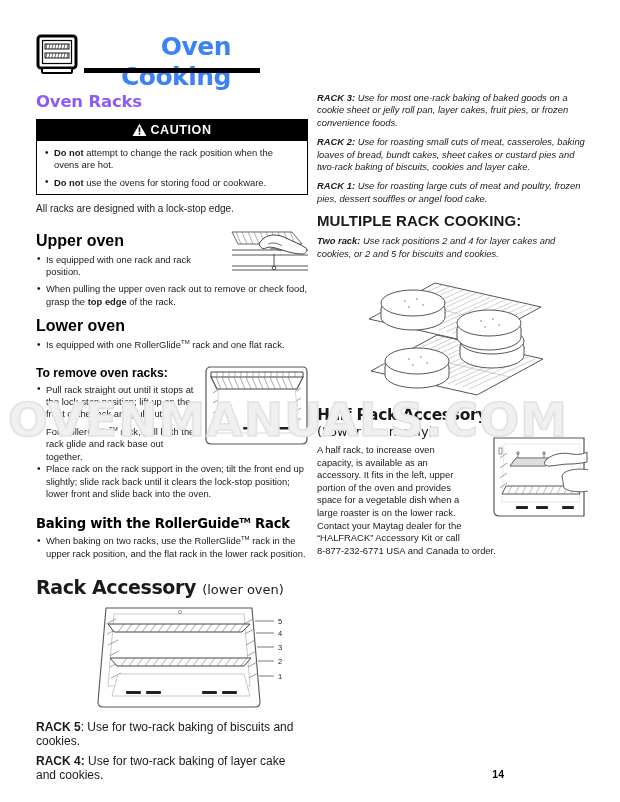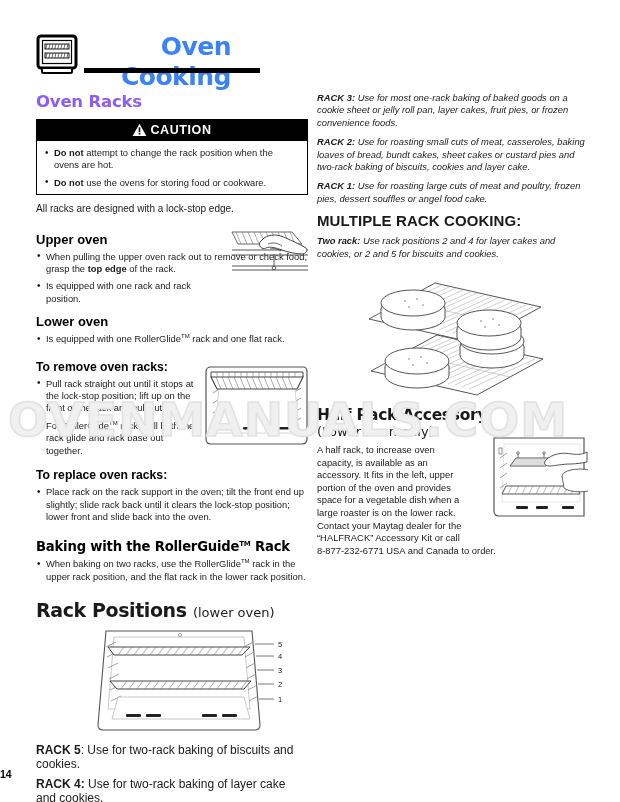--- a/index.html
+++ b/index.html
@@ -94,21 +94,21 @@
   h2.section {
     font-family: "DejaVu Sans", sans-serif;
     font-size: 16.5px;
     font-weight: bold;
     margin: 0 0 8px 0;
     color: #8b5cf6;
     letter-spacing: -0.2px;
   }
   h3.sub {
     font-family: "Liberation Sans", sans-serif;
-    font-size: 13px;
+    font-size: 16px;
     font-weight: bold;
     margin: 9px 0 4px 0;
     color: #000;
   }
 
   
   .caution {
     border: 1.4px solid #000;
     margin: 2px 0 8px 0;
     background: #fff;
@@ -225,22 +225,22 @@
     font-size: 9.4px;
     line-height: 12.6px;
     margin: 0;
   }
 
   
   .page-number {
     position: absolute;
     left: 0;
     top: 768px;
-    width: 620px;
-    text-align: left;
+    width: 504px;
+    text-align: right;
     font-size: 10.5px;
     font-weight: bold;
     color: #000;
   }
 
   .rackpos-title {
     font-family: "DejaVu Sans", sans-serif;
     font-size: 19px;
     font-weight: bold;
     margin: 16px 0 2px 0;
@@ -318,46 +318,45 @@
           <li><span class="b">Do not</span><span> attempt to change the rack position when the ovens are hot.</span></li>
           <li><span class="b">Do not</span><span> use the ovens for storing food or cookware.</span></li>
         </ul>
       </div>
     </div>
 
     <p class="body">All racks are designed with a lock-stop edge.</p>
 
     <h3 class="sub">Upper oven</h3>
     <ul class="bullets body-list">
+      <li style="width:175px"><span>Is equipped with one rack and rack position.</span></li>
       <li><span>When pulling the upper oven rack out to remove or check food, grasp the </span><span class="b">top edge</span><span> of the rack.</span></li>
-      <li style="width:175px"><span>Is equipped with one rack and rack position.</span></li>
     </ul>
 
     <h3 class="sub">Lower oven</h3>
     <ul class="bullets body-list">
       <li><span>Is equipped with one RollerGlide</span><sup class="tm">TM</sup><span> rack and one flat rack.</span></li>
     </ul>
 
     <h3 class="sub" style="font-size:12.2px;margin-top:14px">To remove oven racks:</h3>
     <ul class="bullets body-list">
       <li style="width:152px"><span>Pull rack straight out until it stops at the lock-stop position; lift up on the front of the rack and pull out.</span></li>
       <li style="width:152px"><span>For RollerGlide</span><sup class="tm">TM</sup><span> rack, pull both the rack glide and rack base out together.</span></li>
     </ul>
 
-    <h3 class="sub" style="font-size:12.2px;margin-top:11px">To replace oven racks:</h3>
     <ul class="bullets body-list">
       <li><span>Place rack on the rack support in the oven; tilt the front end up slightly; slide rack back until it clears the lock-stop position; lower front and slide back into the oven.</span></li>
     </ul>
 
     <h3 class="sub" style="font-size:13.2px;margin-top:16px;font-family:'DejaVu Sans',sans-serif;letter-spacing:-0.2px"><span>Baking with the RollerGuide</span><sup class="tm" style="font-size:7px">TM</sup><span> Rack</span></h3>
     <ul class="bullets body-list">
       <li><span>When baking on two racks, use the RollerGlide</span><sup class="tm">TM</sup><span> rack in the upper rack position, and the flat rack in the lower rack position.</span></li>
     </ul>
 
-    <div class="rackpos-title"><span>Rack Positions</span> <span class="lower">(lower oven)</span></div>
+    <div class="rackpos-title"><span>Rack Accessory</span> <span class="lower">(lower oven)</span></div>
 
     <div class="rackpos-wrap">
       <svg width="215" height="108" viewBox="0 0 215 108" style="position:absolute;left:56px;top:0;">
 
         <path d="M14,4 L160,4 L168,98 Q168,103 163,103 L11,103 Q6,103 6,98 Z" fill="#fff" stroke="#555" stroke-width="1.1"></path>
         <path d="M22,10 L152,10 L158,82 L16,82 Z" fill="#fff" stroke="#bbb" stroke-width="0.8"></path>
 
         <circle cx="88" cy="8" r="1.6" fill="none" stroke="#777" stroke-width="0.7"></circle>
 
         <g stroke="#888" stroke-width="0.8" fill="none">

